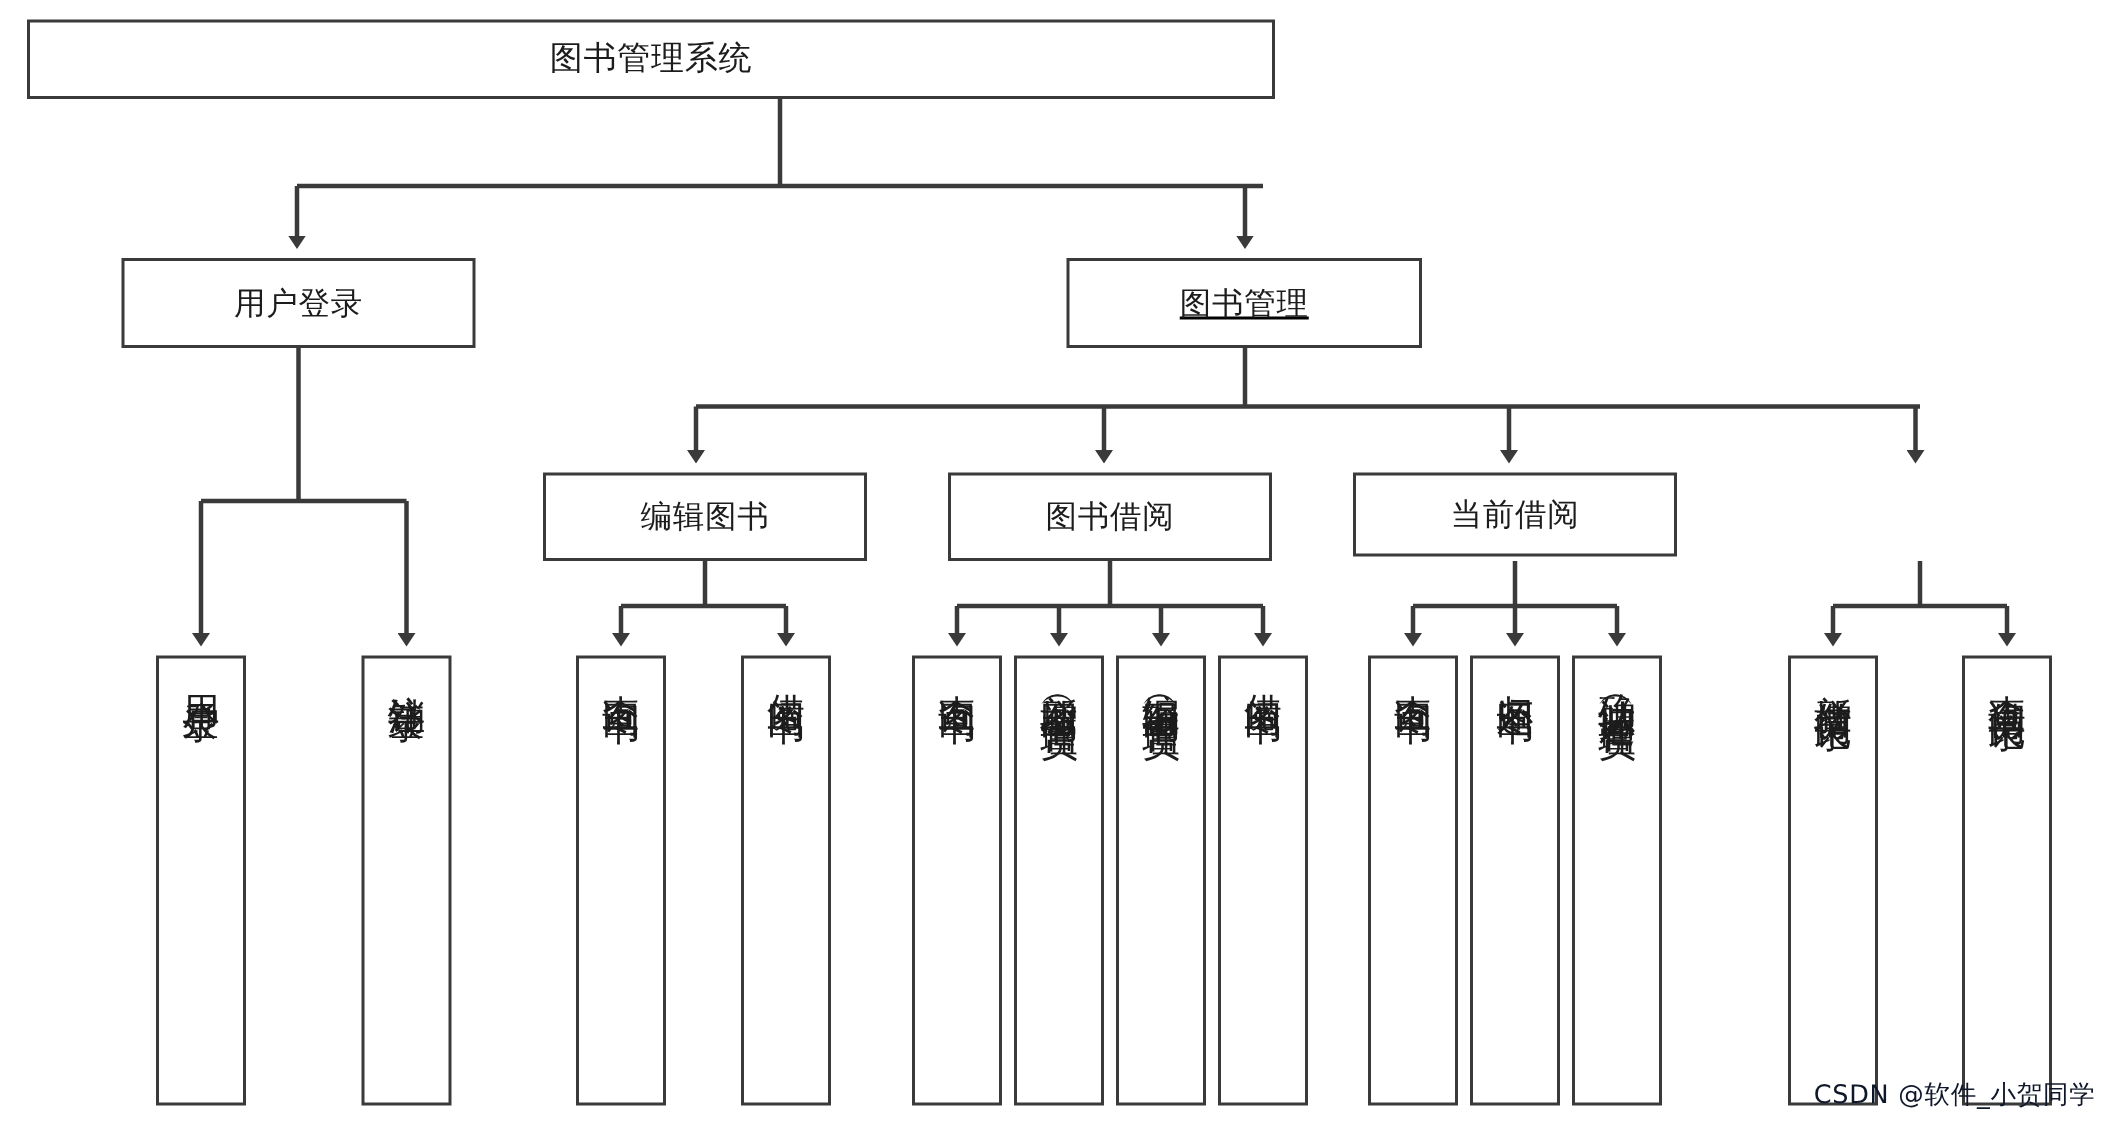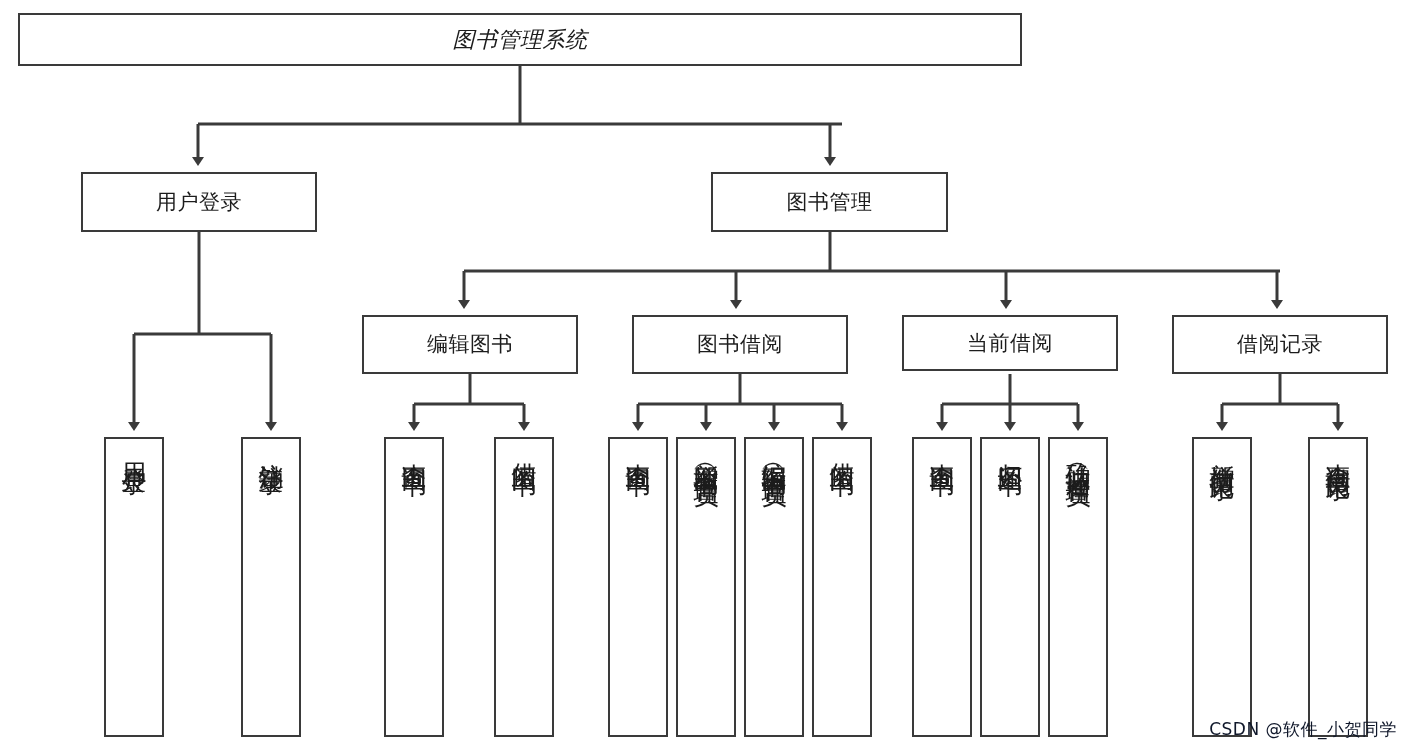--- a/index.html
+++ b/index.html
@@ -121,43 +121,40 @@
       <path d="M1010,404 L1010,423" marker-end="url(#arw)"></path>
       <path d="M1078,404 L1078,423" marker-end="url(#arw)"></path>
 
       <path d="M1280,374 L1280,404"></path>
       <path d="M1222,404 L1338,404"></path>
       <path d="M1222,404 L1222,423" marker-end="url(#arw)"></path>
       <path d="M1338,404 L1338,423" marker-end="url(#arw)"></path>
     </g>
   </svg>
 
-  <div class="node root horiz" style="left:18px; top:13px; width:1004px; height:53px;font-style:italic;">
+  <div class="node root horiz" style="left:18px; top:13px; width:832px; height:53px;">
     <span class="label">图书管理系统</span>
   </div>
 
   <div class="node horiz" style="left:81px; top:172px; width:236px; height:60px;">
     <span class="label">用户登录</span>
   </div>
-  <div class="node horiz" style="left:711px; top:172px; width:237px; height:60px;">
+  <div class="node horiz" style="left:711px; top:172px; width:237px; height:60px;text-decoration:underline;">
     <span class="label">图书管理</span>
   </div>
 
   <div class="node horiz" style="left:362px; top:315px; width:216px; height:59px;">
     <span class="label">编辑图书</span>
   </div>
   <div class="node horiz" style="left:632px; top:315px; width:216px; height:59px;align-items:center;">
     <span class="label">图书借阅</span>
   </div>
   <div class="node horiz" style="left:902px; top:315px; width:216px; height:56px;">
     <span class="label">当前借阅</span>
   </div>
-  <div class="node horiz" style="left:1172px; top:315px; width:216px; height:59px;">
-    <span class="label">借阅记录</span>
-  </div>
 
   <div class="node vert" style="left:104px; top:437px; width:60px; height:300px;">
     <span class="label">用户登录</span>
   </div>
   <div class="node vert" style="left:241px; top:437px; width:60px; height:300px;">
     <span class="label">注销登录</span>
   </div>
 
   <div class="node vert" style="left:384px; top:437px; width:60px; height:300px;">
     <span class="label">查询图书</span>

